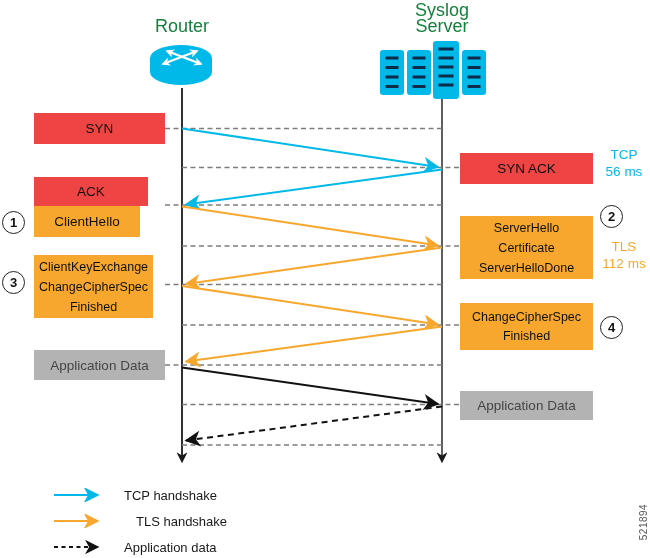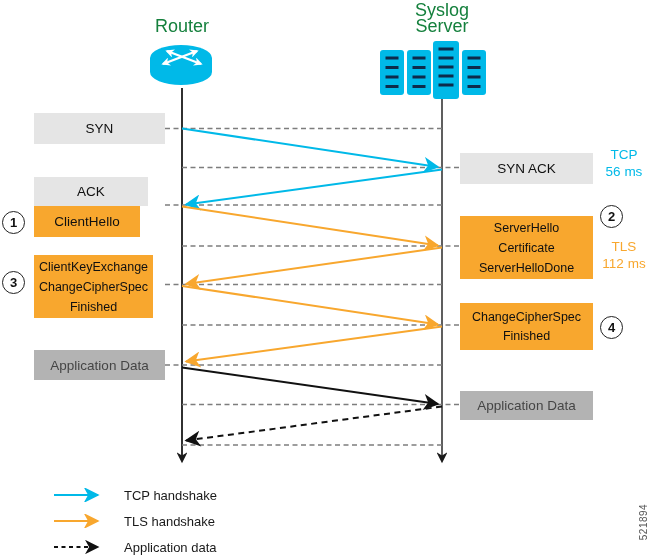--- a/index.html
+++ b/index.html
@@ -8,21 +8,21 @@
     font-family:"Liberation Sans", sans-serif;overflow:hidden;
   }
   svg{position:absolute;left:0;top:0;}
   .node-label{position:absolute;font-size:18px;color:#15803d;text-align:center;line-height:16px;}
   #router-label{left:132px;top:18px;width:100px;}
   #server-label{left:392px;top:2px;width:100px;}
   .msg{
     position:absolute;display:flex;flex-direction:column;justify-content:center;align-items:center;
     text-align:center;font-size:13.5px;color:#101010;
   }
-  .c-cyan{background:#e5e5e5;}
+  .c-cyan{background:#ef4444;}
   .c-orange{background:#F8A72E;}
   .c-gray{background:#B3B3B3;color:#454545;}
   .b-syn{left:34px;top:113px;width:131px;height:31px;}
   .b-ack{left:34px;top:177px;width:114px;height:29px;}
   .b-ch {left:34px;top:206px;width:106px;height:31px;}
   .b-cke{left:34px;top:255px;width:119px;height:63px;font-size:12.5px;line-height:20px;}
   .b-adl{left:34px;top:350px;width:131px;height:30px;}
   .b-sa {left:460px;top:153px;width:133px;height:31px;}
   .b-sh {left:460px;top:216px;width:133px;height:63px;font-size:12.5px;line-height:20px;}
   .b-ccs{left:460px;top:303px;width:133px;height:47px;font-size:12.5px;line-height:19px;}
@@ -34,21 +34,21 @@
   }
   #step1{left:2px;top:211px;}
   #step2{left:600px;top:205px;}
   #step3{left:2px;top:271px;}
   #step4{left:600px;top:316px;}
   .timing{position:absolute;width:64px;text-align:center;font-size:13.5px;line-height:16.5px;}
   .t-tcp{left:592px;top:147px;color:#00B9E8;}
   .t-tls{left:592px;top:239px;color:#F8A72E;}
   .legend-row{position:absolute;left:52px;height:18px;display:flex;align-items:center;}
   .legend-row svg{position:static;}
-  .lr1{top:486px;} .lr2{top:512px;} .lr3{top:538px;}
+  .lr1{top:486px;} .lr2{top:512px;gap:12px;} .lr3{top:538px;}
   .legend-label{margin-left:16px;font-size:13px;color:#1a1a1a;white-space:nowrap;}
   #figure-number{
     position:absolute;left:621px;top:516px;width:46px;height:12px;text-align:center;
     font-size:10px;color:#555;transform:rotate(-90deg);letter-spacing:0.5px;
   }
 </style>
 </head>
 <body>
 
 <div id="stage">

